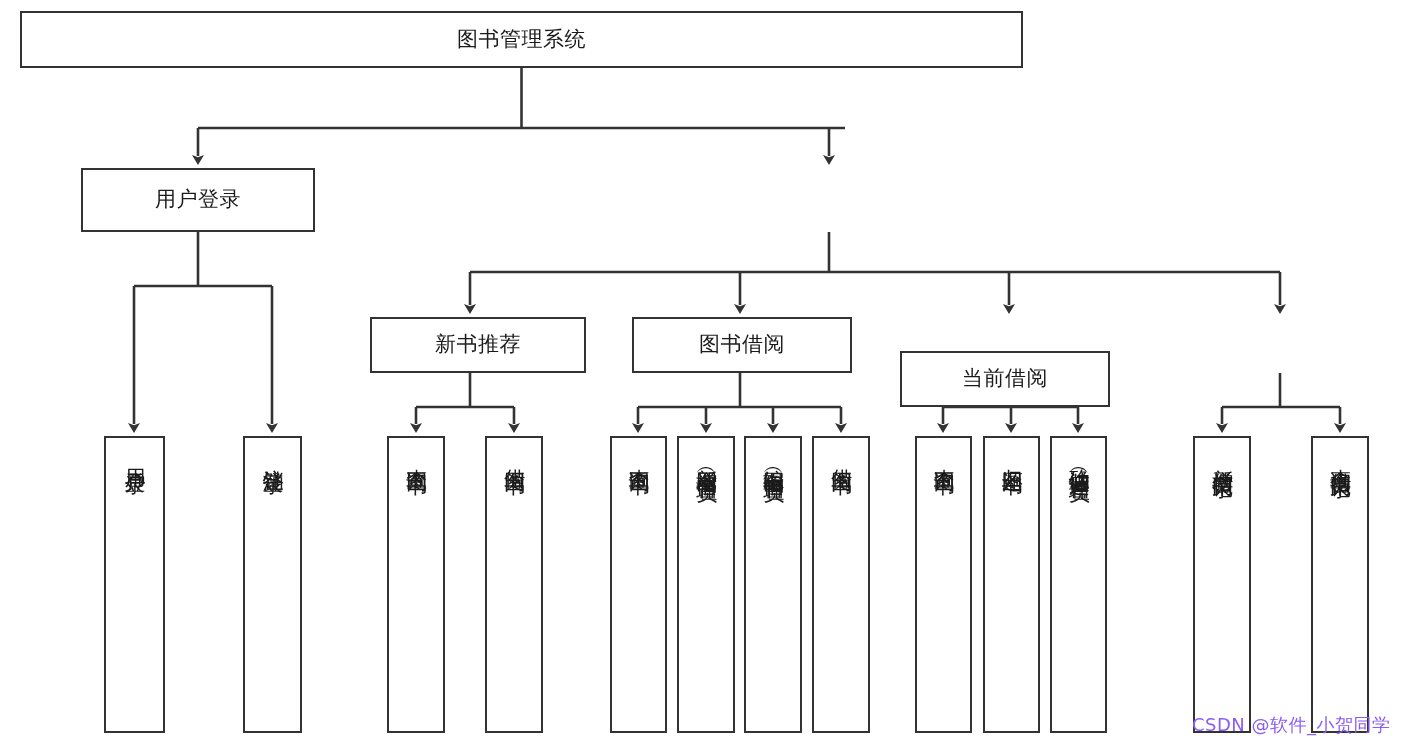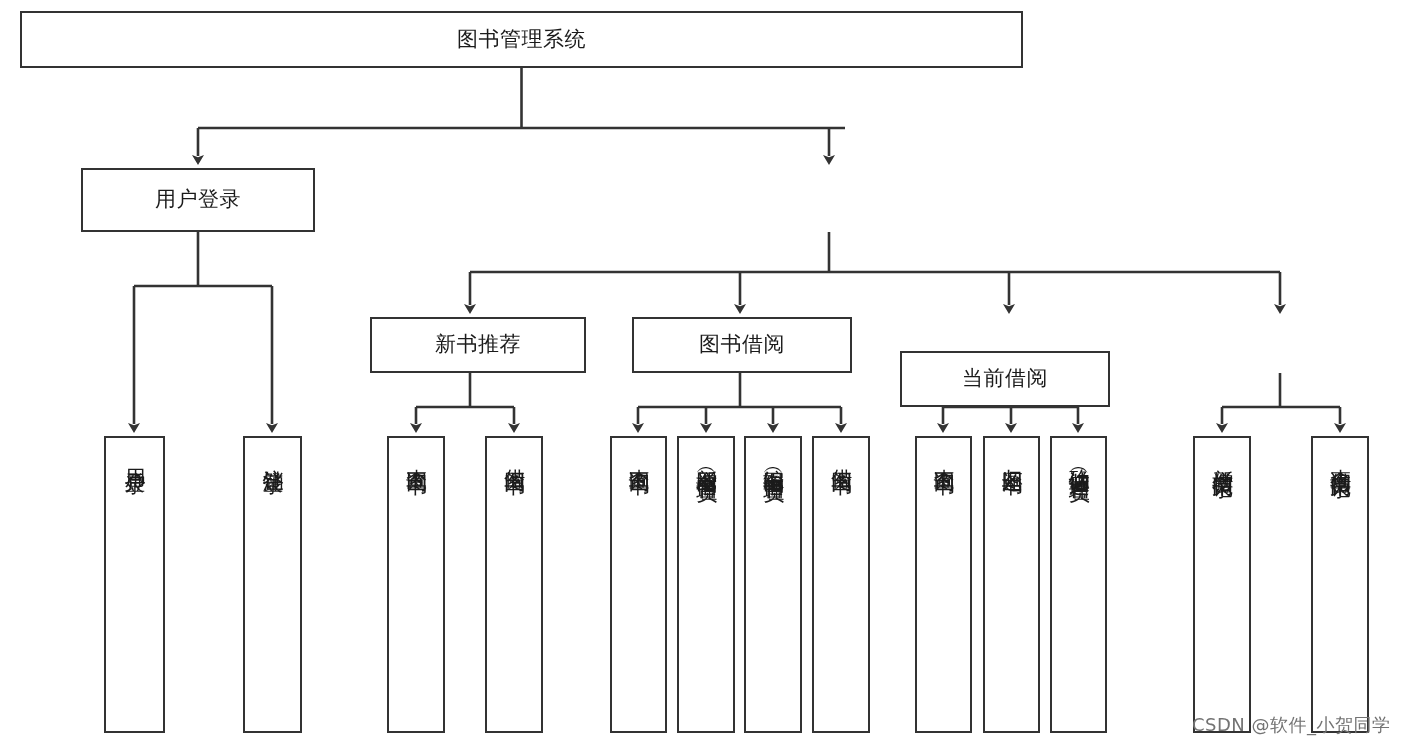--- a/index.html
+++ b/index.html
@@ -54,21 +54,21 @@
     font-size: 21px;
     line-height: 1.12;
     letter-spacing: 2px;
     white-space: nowrap;
   }
   .watermark {
     position: absolute;
     left: 1192px;
     top: 713px;
     font-size: 18px;
-    color: #737373;
+    color: #8b5cf6;
     white-space: nowrap;
     letter-spacing: 0.5px;
   }
 </style>
 </head>
 <body>
 
 <div id="stage">
 
   <svg class="edges" viewBox="0 0 1405 747">

